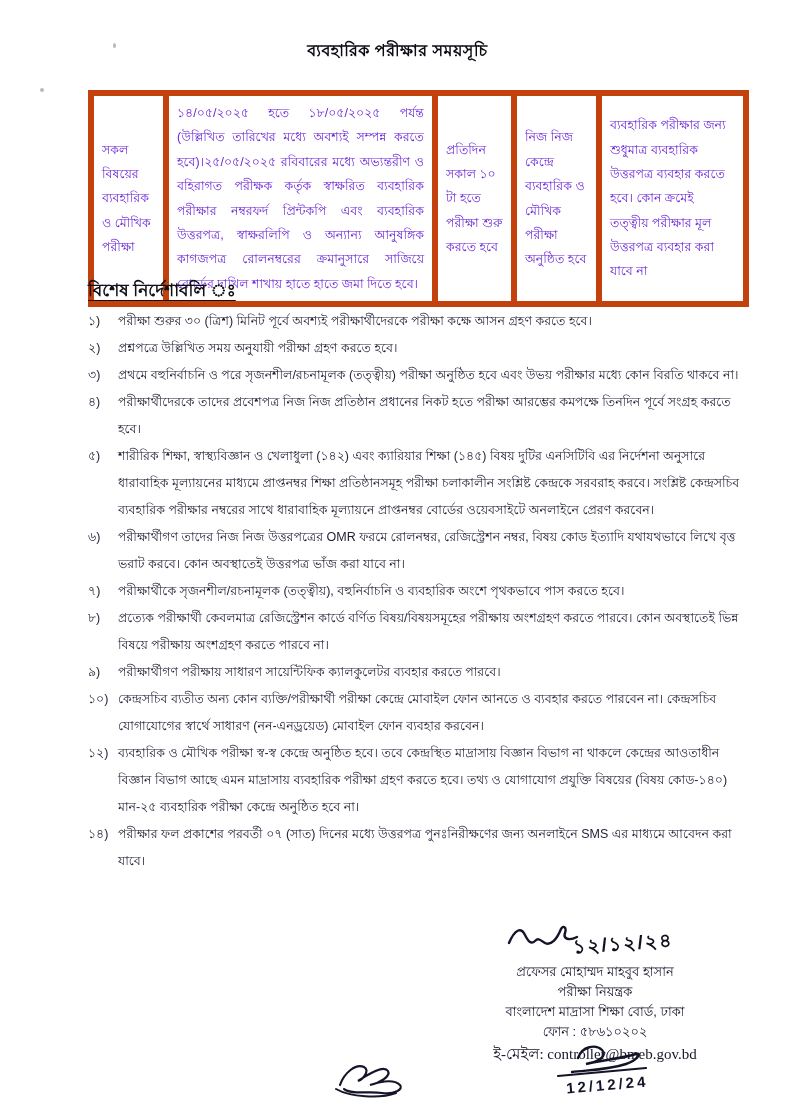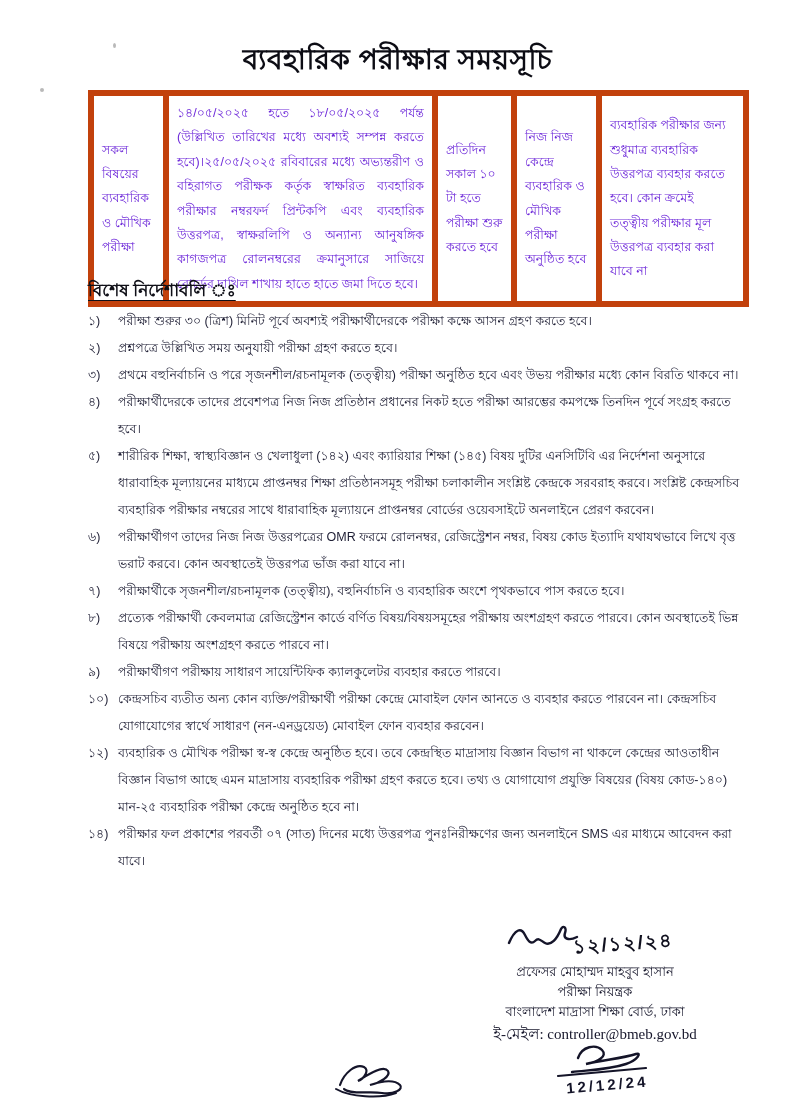--- a/index.html
+++ b/index.html
@@ -5,21 +5,21 @@
   * { margin:0; padding:0; box-sizing:border-box; }
   html,body { background:#ffffff; }
   body {
     width:795px; height:1113px; position:relative; overflow:hidden;
     font-family:"Liberation Sans","DejaVu Sans",sans-serif;
     color:#1e1e34;
   }
   .speck { position:absolute; background:#8a8a8a; border-radius:50%; opacity:.6; }
   .page-title {
     position:absolute; top:38px; left:0; width:100%;
-    text-align:center; font-size:28px; font-weight:bold; color:#0c0c14;
+    text-align:center; font-size:16px; font-weight:bold; color:#0c0c14;
     letter-spacing:.5px;
   }
   table.schedule {
     position:absolute; left:88px; top:90px; width:632px; height:172px;
     border-collapse:collapse; table-layout:fixed;
   }
   table.schedule td {
     border:6px solid #c2410c; vertical-align:middle;
     font-size:12.5px; line-height:1.95; color:#6d28d9;
     padding:5px 8px;
@@ -156,20 +156,21 @@
 <div class="sig-block">
   <div class="sig-scribble-top">
     <svg width="80" height="36" viewBox="0 0 80 36">
       <path d="M4 22 C10 8, 16 6, 20 14 C23 20, 26 24, 30 20 C34 16, 36 20, 40 22 C46 25, 52 18, 56 8 C58 4, 62 6, 60 12 C58 18, 64 20, 72 16" fill="none" stroke="#15152a" stroke-width="2.4" stroke-linecap="round"></path>
     </svg>
     <span class="sig-date-hand">১২/১২/২৪</span>
   </div>
   <div class="sig-line name">প্রফেসর মোহাম্মদ মাহবুব হাসান</div>
   <div class="sig-line">পরীক্ষা নিয়ন্ত্রক</div>
   <div class="sig-line">বাংলাদেশ মাদ্রাসা শিক্ষা বোর্ড, ঢাকা</div>
+  <div class="sig-line">ফোন : ৫৮৬১০২০২</div>
   <div class="sig-line email">ই-মেইল: controller@bmeb.gov.bd</div>
 </div>
 
 <div class="bottom-sig" style="left:330px; top:1055px;">
   <svg width="90" height="50" viewBox="0 0 90 50">
     <path d="M10 30 C14 18, 26 8, 34 12 C40 15, 34 24, 28 26 C40 18, 54 10, 58 16 C61 21, 50 28, 40 30 C52 26, 64 24, 70 30 C74 34, 64 40, 52 38 C40 36, 20 40, 14 34" fill="none" stroke="#15152a" stroke-width="2.2" stroke-linecap="round"></path>
     <path d="M6 34 C20 42, 50 44, 66 38" fill="none" stroke="#15152a" stroke-width="2" stroke-linecap="round"></path>
   </svg>
 </div>
 

